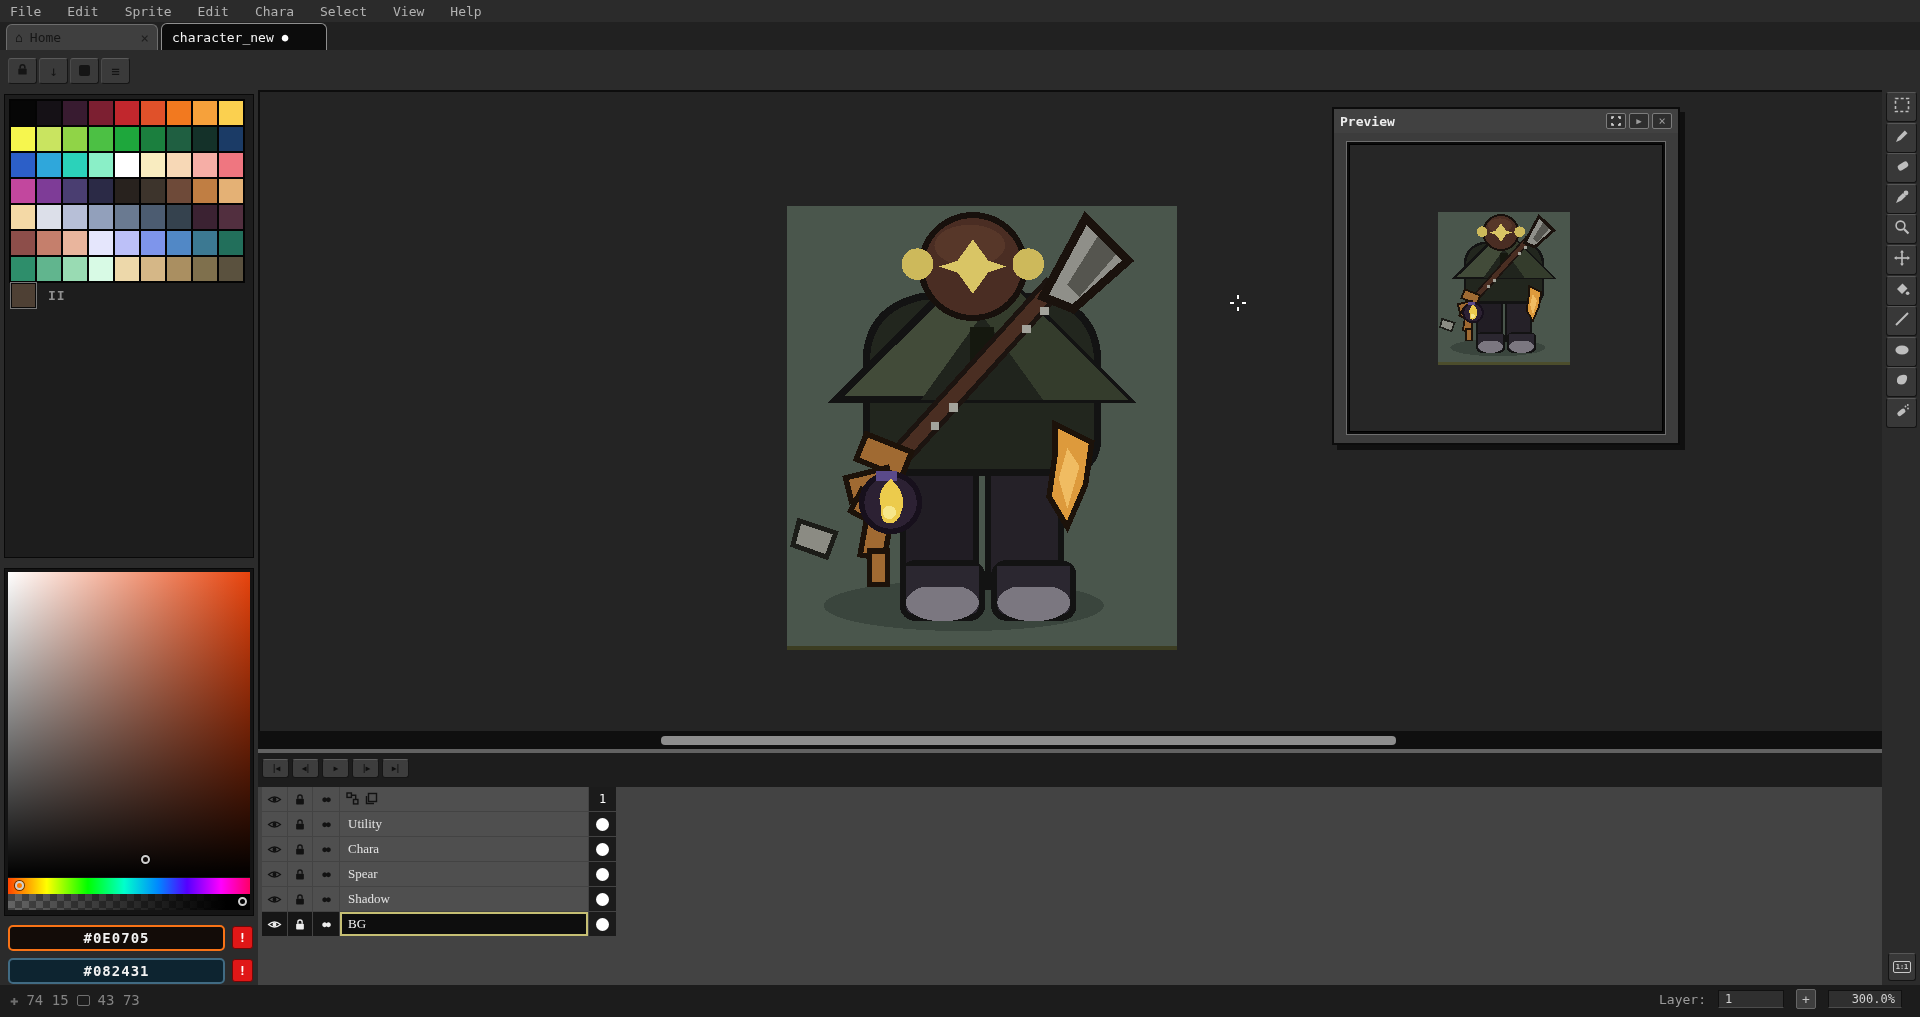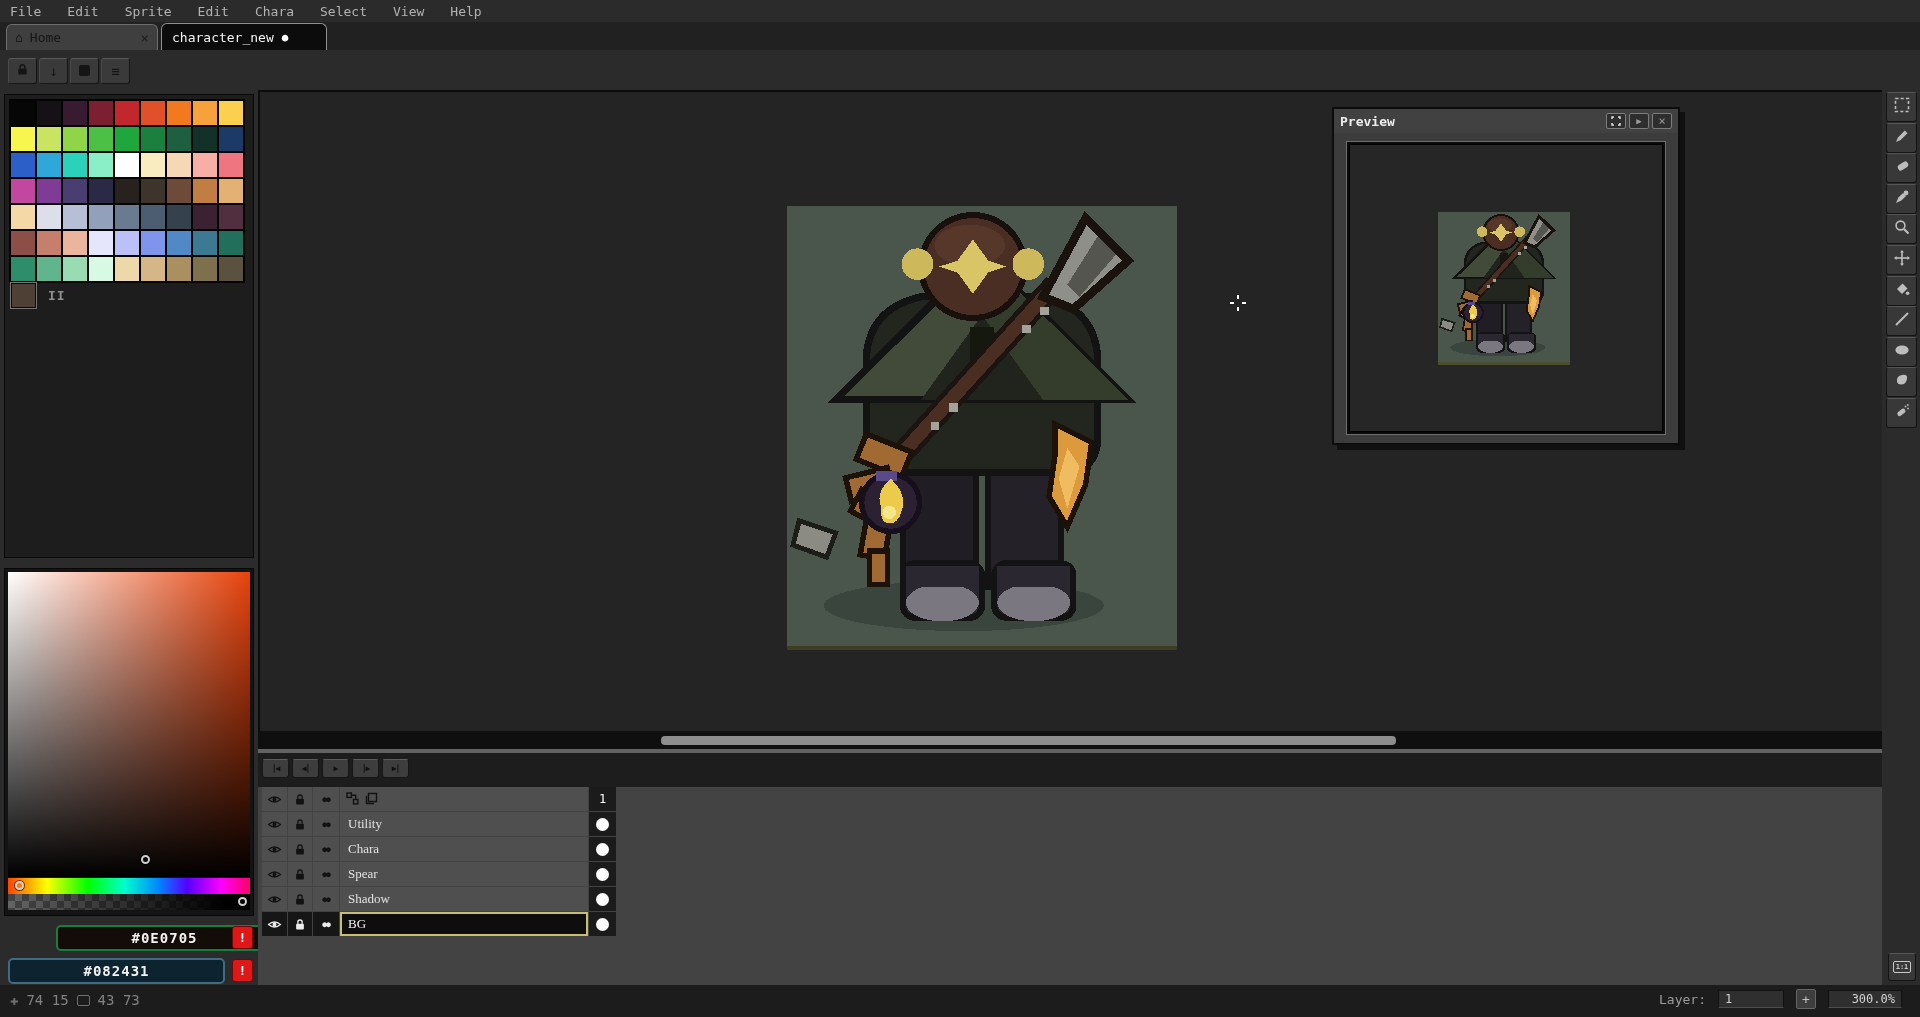--- a/index.html
+++ b/index.html
@@ -66,21 +66,21 @@
   #hue-bar { position:absolute; left:3px; top:309px; width:242px; height:16px;
     background:linear-gradient(to right,#f40,#ff0 16%,#0f0 33%,#0fc 48%,#08f 62%,#50f 74%,#f0f 88%,#f06); }
   #alpha-bar { position:absolute; left:3px; top:325px; width:242px; height:16px;
     background:linear-gradient(to right,rgba(20,20,20,.1),#000 90%),
       repeating-conic-gradient(#6e6e6e 0 25%, #4a4a4a 0 50%);
     background-size:auto,14px 14px; }
 
   .hex-field { position:absolute; left:8px; width:217px; height:26px; border-radius:5px;
     display:flex; align-items:center; justify-content:center;
     color:#f2f2f2; font-size:14px; font-weight:bold; letter-spacing:1px; }
-  #hex-fg { top:835px; background:#130c08; border:2px solid #15803d;margin-left:48px; }
+  #hex-fg { top:835px; background:#130c08; border:2px solid #f97316; }
   #hex-bg { top:868px; background:#0d2430; border:2px solid #416b83; }
   .warn-btn { position:absolute; left:232px; width:21px; height:23px; background:#e01717;
     border:1px solid #6d0909; border-radius:3px; color:#fff; font-weight:bold;
     font-size:13px; display:flex; align-items:center; justify-content:center; }
   #warn-fg { top:836px; } #warn-bg { top:869px; }
 
   
   #editor { left:258px; top:90px; width:1624px; height:663px; background:#242424;
     border-left:2px solid #0d0d0d; border-top:2px solid #0d0d0d; }
   #canvas-sprite { left:787px; top:206px; }

